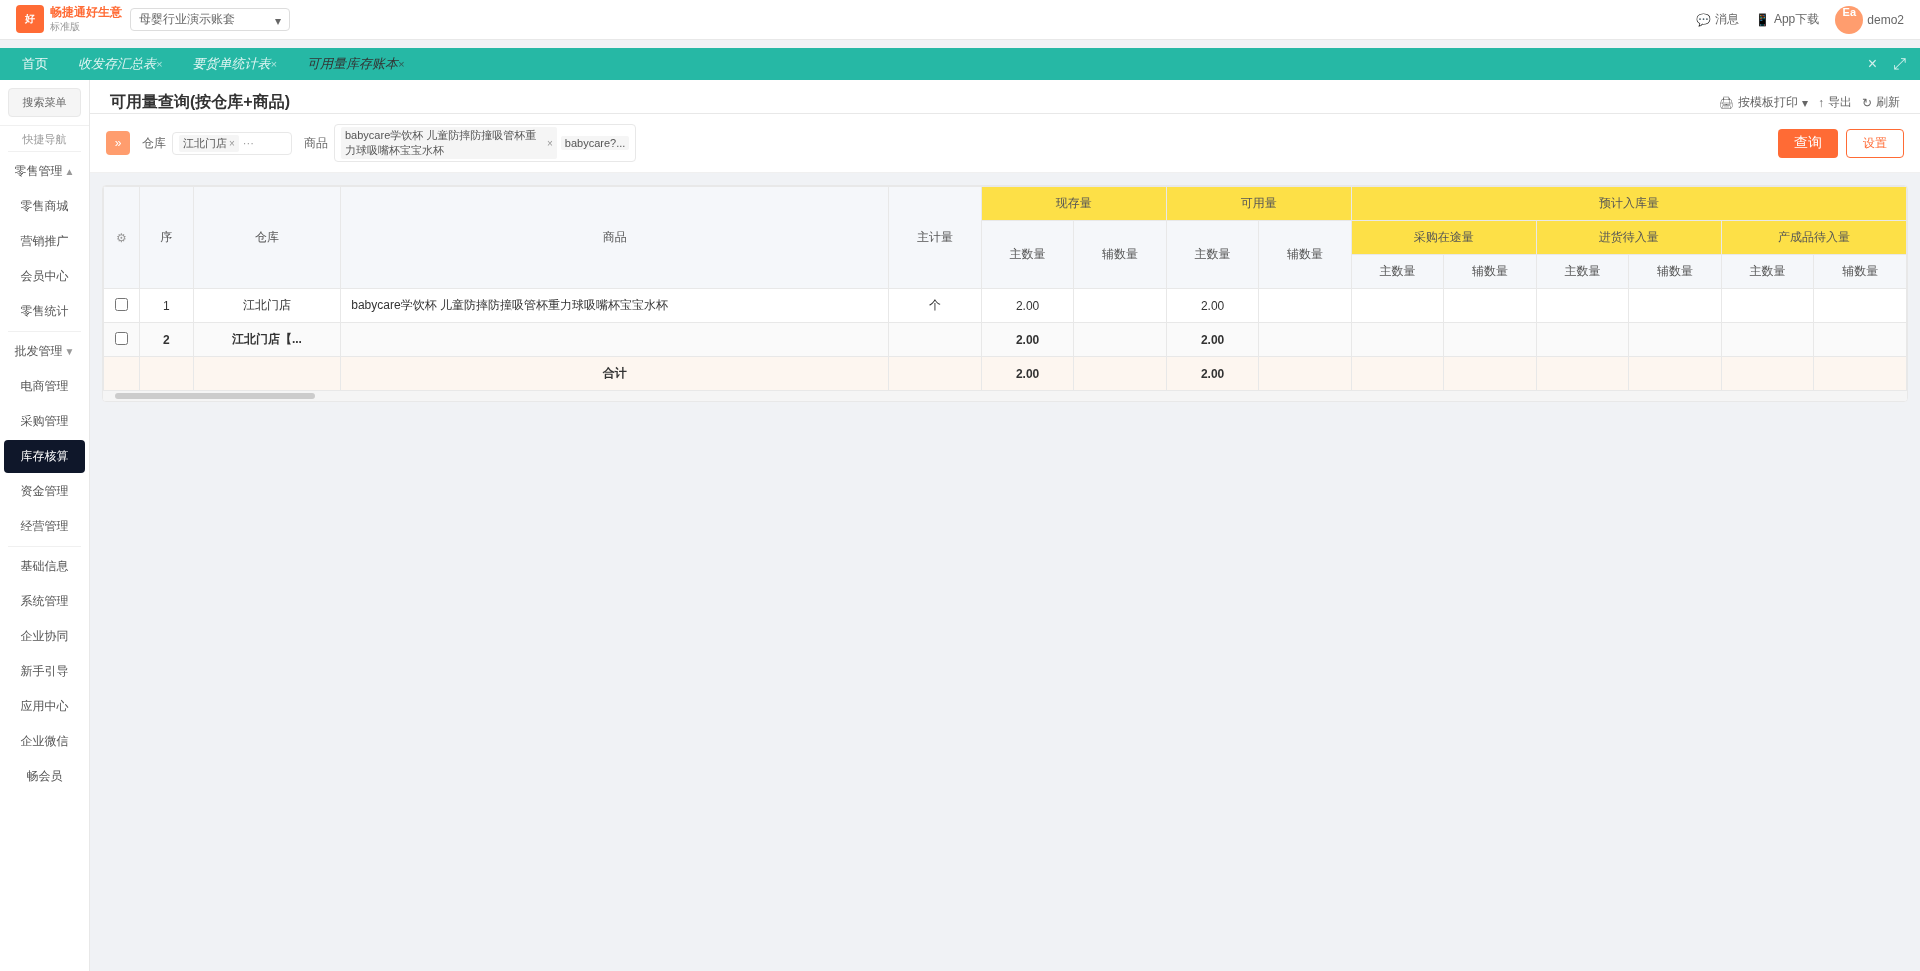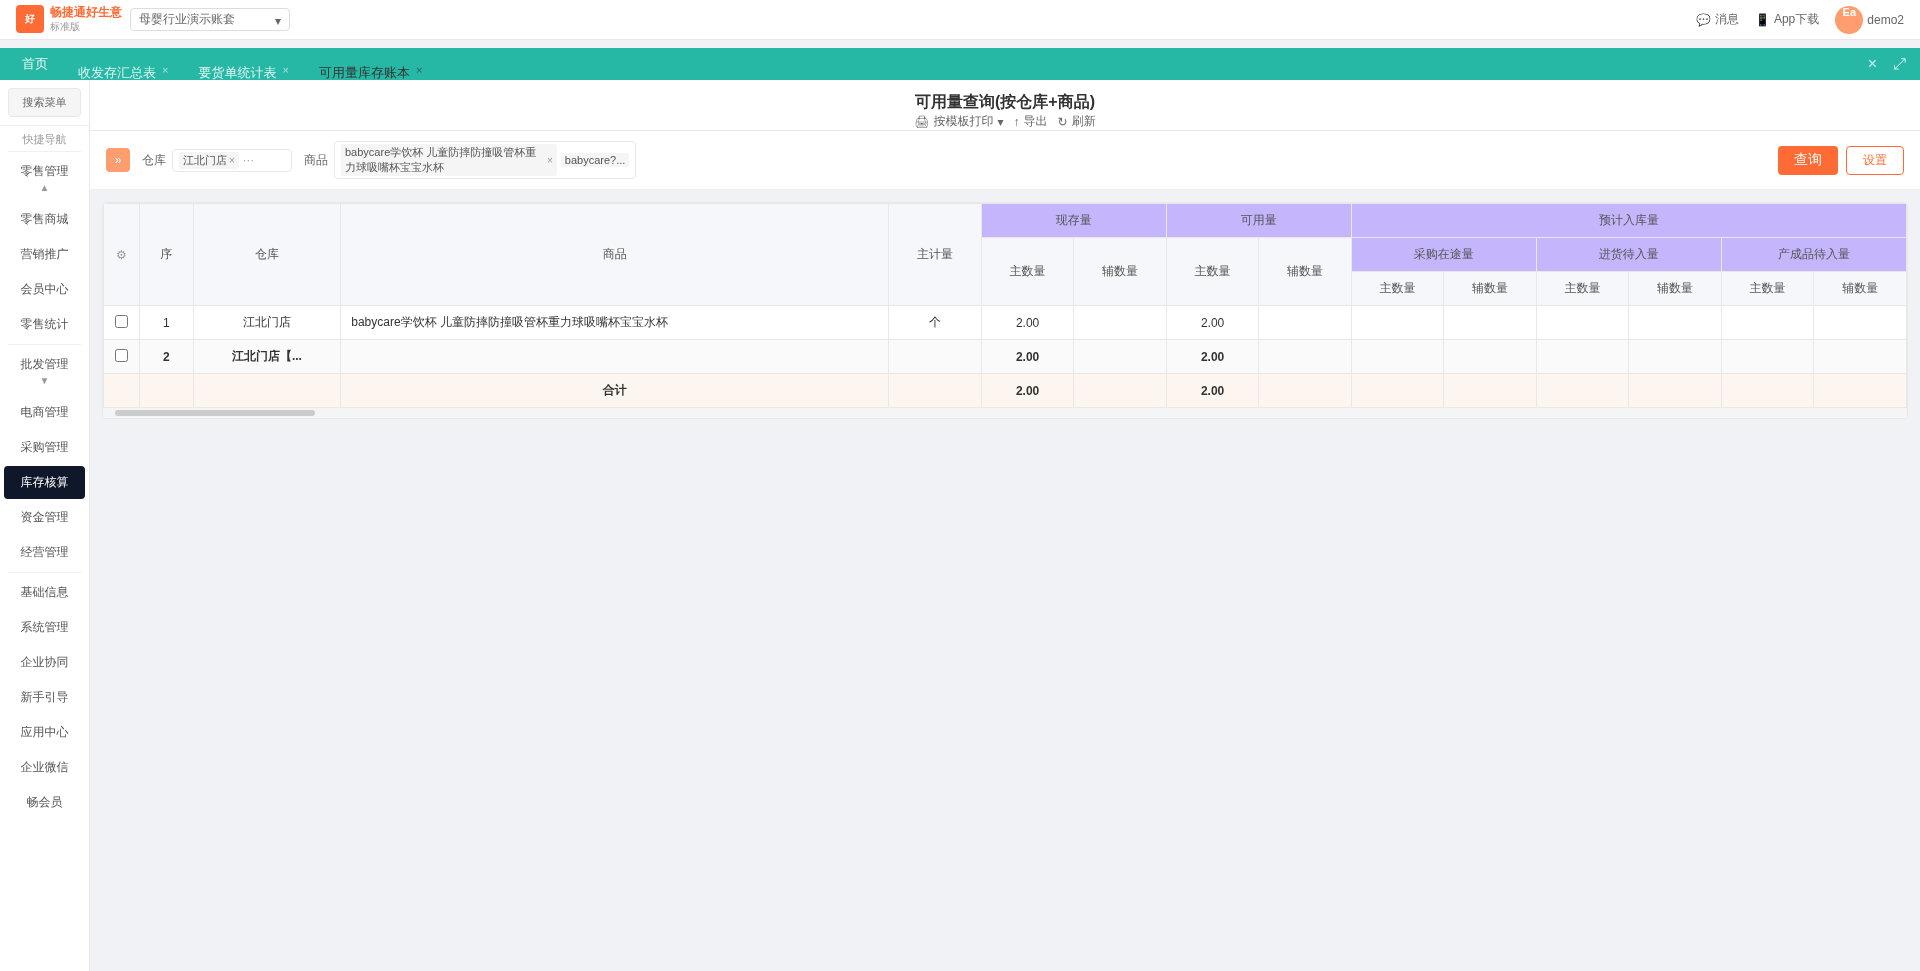--- a/index.html
+++ b/index.html
@@ -35,27 +35,28 @@
     .tab-bar {
       height: 28px;
       background: #26b8a5;
       display: flex;
       align-items: stretch;
       padding: 16px 8px;
       gap: 2px;
       margin-top: 8px;
     }
     .tab-item {
-      display: flex; gap: 6px;
+      display: flex; align-items: center; 
       padding: 0 14px;
       font-size: 13px;
       cursor: pointer;
       border-radius: 4px 4px 0 0;
       color: rgba(255,255,255,0.85);
       position: relative;
+      font-style: italic;
     }
     .tab-item.active { background: #f0f2f5; color: #333; font-weight: 500; }
     .tab-close { font-size: 11px; color: inherit; opacity: 0.7; cursor: pointer; }
     .tab-home { color: rgba(255,255,255,0.9); padding: 0 14px; display: flex; align-items: center; }
     .tab-bar-right { margin-left: auto; display: flex; align-items: center; gap: 4px; }
     .tab-bar-btn { color: rgba(255,255,255,0.8); cursor: pointer; padding: 0 6px; font-size: 16px; }
 
     
     .main-layout { display: flex; height: calc(100vh - 76px); }
 
@@ -97,40 +98,39 @@
       color: #555;
       cursor: pointer;
       display: flex;
       flex-direction: column;
       align-items: center;
       gap: 2px;
       border-radius: 4px;
       margin: 1px 4px;
     }
     .sidebar-item.active { background: #0f172a; color: #fff; border-radius: 4px; }
-    .sidebar-item.has-sub { display: flex; flex-direction: column; justify-content: center; align-items: center; gap: 2px; }
+    .sidebar-item.has-sub { display: flex; flex-direction: row; justify-content: center; align-items: center; gap: 2px; }
     .sidebar-divider { height: 1px; background: #f0f0f0; margin: 2px 8px; }
 
     
     .content-area {
       flex: 1;
       overflow: auto;
       background: #f0f2f5;
       padding: 0;
     }
 
     
     .page-header {
       background: #fff;
       padding: 12px 20px 0;
       border-bottom: 1px solid #e8e8e8;
       display: flex;
       align-items: center;
       justify-content: space-between;
-      flex-direction: column;
     }
     .page-title { font-size: 16px; font-weight: 600; color: #333; }
     .page-actions { display: flex; align-items: center; gap: 10px; }
     .action-btn {
       display: flex; align-items: center; gap: 4px;
       font-size: 12px; color: #666; cursor: pointer;
     }
 
     
     .filter-area {
@@ -190,21 +190,21 @@
       border: 1px solid #e8e8e8;
       padding: 8px 10px;
       text-align: center;
       white-space: nowrap;
     }
     table th {
       background: #f5f7fa;
       color: #555;
       font-weight: 500;
     }
-    .th-group { background: #c4b5fd; }
+    .th-group { background: #fde047; }
     table td { color: #333; }
     .col-settings { width: 36px; }
     .settings-icon { color: #999; cursor: pointer; }
     .total-row td { background: #fdf6f0; font-weight: 600; color: #333; }
 
     
     ::-webkit-scrollbar { width: 6px; height: 6px; }
     ::-webkit-scrollbar-thumb { background: #ccc; border-radius: 3px; }
     ::-webkit-scrollbar-track { background: #f5f5f5; }
 

